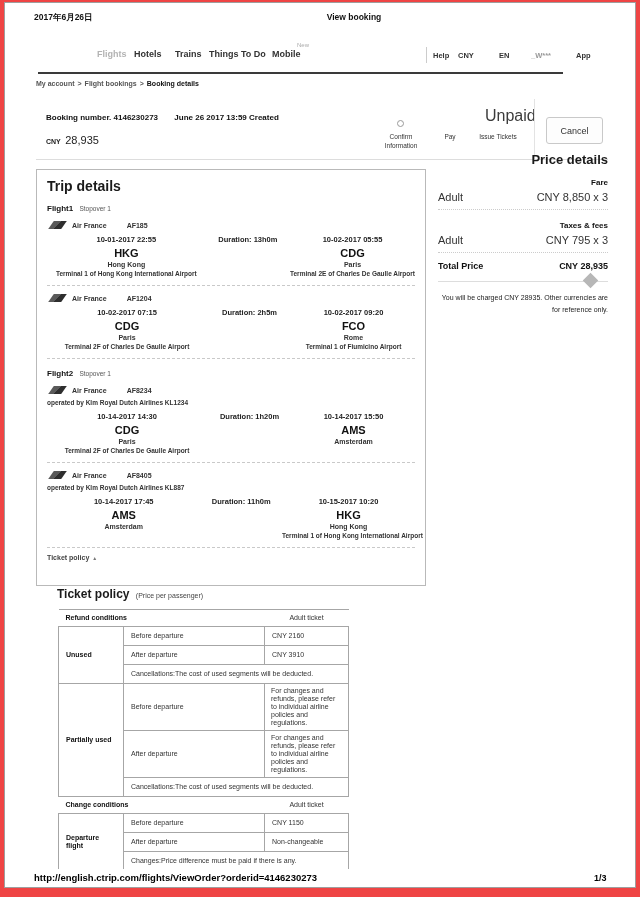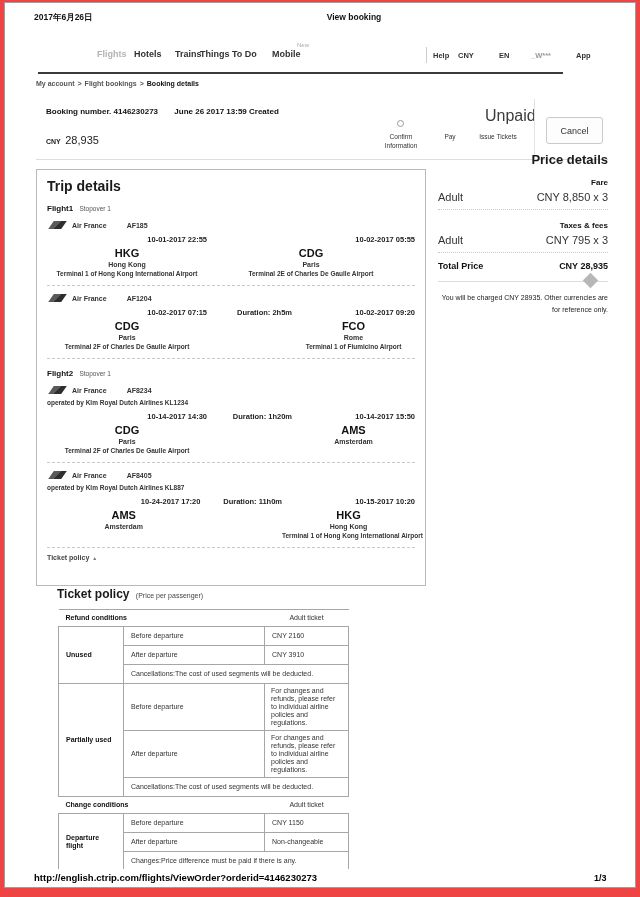--- a/index.html
+++ b/index.html
@@ -20,21 +20,21 @@
   .util-item.masked { color:#999; }
   .util-sep { position:absolute; left:421px; top:44px; width:1px; height:16px; background:#ccc; }
   .nav-rule { position:absolute; left:33px; top:69px; width:525px; height:1.5px; background:#3a3a3a; }
 
   
   .crumbs { position:absolute; left:31px; top:77px; font-size:7px; font-weight:bold; color:#555; }
   .crumbs .sep { margin:0 3px; color:#555; }
   .crumbs .cur { color:#111; }
 
   
-  .bk-line1 { position:absolute; left:41px; top:104px; font-size:8px; font-weight:bold; color:#111; }
+  .bk-line1 { position:absolute; left:41px; top:110px; font-size:8px; font-weight:bold; color:#111; }
   .bk-line1 .created { margin-left:14px; }
   .bk-amt { position:absolute; left:41px; top:127px; color:#222; }
   .bk-amt .cur { font-size:7px; font-weight:bold; }
   .bk-amt .num { font-size:11px; }
   .step-circle { position:absolute; left:392px; top:117px; width:7px; height:7px; border:1px solid #9a9a9a; border-radius:50%; }
   .step-lbl { position:absolute; top:129px; font-size:6.5px; color:#333; text-align:center; line-height:9px; }
   .step-confirm { left:371px; width:50px; }
   .step-pay { left:433px; width:24px; }
   .step-issue { left:467px; width:52px; }
   .status-unpaid { position:absolute; left:480px; top:104px; font-size:16px; color:#3c3c3c; }
@@ -53,21 +53,21 @@
   .airline-row { margin-top:8px; display:flex; align-items:center; font-size:7px; font-weight:bold; color:#333; }
   .af-icon { display:inline-block; width:13px; height:8px; margin:0 8px 0 4px;
              background:linear-gradient(110deg,#5a5a5a 0 50%,#2e2e2e 50%); transform:skewX(-35deg); }
   .flight-no { margin-left:20px; }
   .opby { margin-top:5px; font-size:6.5px; font-weight:bold; color:#333; }
   .seg-row { margin-top:6px; display:flex; }
   .seg-col { text-align:center; }
   .seg-col.dep { width:160px; }
   .seg-col.mid { width:85px; }
   .seg-col.arr { width:133px; flex:1; }
-  .seg-time { font-size:7.5px; font-weight:bold; color:#222;text-align:right; }
+  .seg-time { font-size:7.5px; font-weight:bold; color:#222; }
   .seg-code { margin-top:3px; font-size:11px; font-weight:bold; color:#111; }
   .seg-city { margin-top:2px; font-size:7px; font-weight:bold; color:#333; white-space:nowrap; }
   .seg-term { margin-top:2px; font-size:6.5px; font-weight:bold; color:#333; white-space:nowrap; }
   .dashed { border-top:1px dashed #c9c9c9; margin-top:8px; }
   .tp-link { margin-top:6px; font-size:7px; font-weight:bold; color:#444; cursor:pointer; }
   .tp-link .arrow { font-size:5px; color:#777; margin-left:3px; }
 
   
   .price-panel { position:absolute; left:433px; top:149px; width:170px;text-align:right; }
   .price-title { font-size:13px; font-weight:bold; color:#1a1a1a; }
@@ -100,21 +100,21 @@
 
 <div class="frame">
   <div class="page">
 
     <div class="ph-date">2017年6月26日</div>
     <div class="ph-title">View booking</div>
 
     <span class="nav-item dim" style="left:92px">Flights</span>
     <span class="nav-item" style="left:129px">Hotels</span>
     <span class="nav-item" style="left:170px">Trains</span>
-    <span class="nav-item" style="left:195px">Things To Do</span>
+    <span class="nav-item" style="left:204px">Things To Do</span>
     <span class="nav-item" style="left:267px">Mobile</span>
     <span class="new-badge">New</span>
     <span class="util-sep"></span>
     <span class="util-item" style="left:428px">Help</span>
     <span class="util-item" style="left:453px">CNY</span>
     <span class="util-item" style="left:494px">EN</span>
     <span class="util-item masked" style="left:526px">_W***</span>
     <span class="util-item" style="left:571px">App</span>
     <div class="nav-rule"></div>
 
@@ -152,20 +152,23 @@
         <span>Air France</span>
         <span class="flight-no">AF185</span>
       </div>
       <div class="seg-row">
         <div class="seg-col dep">
           <div class="seg-time">10-01-2017 22:55</div>
           <div class="seg-code">HKG</div>
           <div class="seg-city">Hong Kong</div>
           <div class="seg-term">Terminal 1 of Hong Kong International Airport</div>
         </div>
+        <div class="seg-col mid">
+          <div class="seg-time">Duration: 13h0m</div>
+        </div>
         <div class="seg-col arr">
           <div class="seg-time">10-02-2017 05:55</div>
           <div class="seg-code">CDG</div>
           <div class="seg-city">Paris</div>
           <div class="seg-term">Terminal 2E of Charles De Gaulle Airport</div>
         </div>
       </div>
       <div class="dashed"></div>
 
       <div class="airline-row">
@@ -223,21 +226,21 @@
       <div class="dashed"></div>
 
       <div class="airline-row">
         <span class="af-icon"></span>
         <span>Air France</span>
         <span class="flight-no">AF8405</span>
       </div>
       <div class="opby">operated by Klm Royal Dutch Airlines KL887</div>
       <div class="seg-row">
         <div class="seg-col dep">
-          <div class="seg-time">10-24-2017 17:20</div>
+          <div class="seg-time">10-14-2017 17:45</div>
           <div class="seg-code">AMS</div>
           <div class="seg-city">Amsterdam</div>
           <div class="seg-term"></div>
         </div>
         <div class="seg-col mid">
           <div class="seg-time">Duration: 11h0m</div>
         </div>
         <div class="seg-col arr">
           <div class="seg-time">10-15-2017 10:20</div>
           <div class="seg-code">HKG</div>

